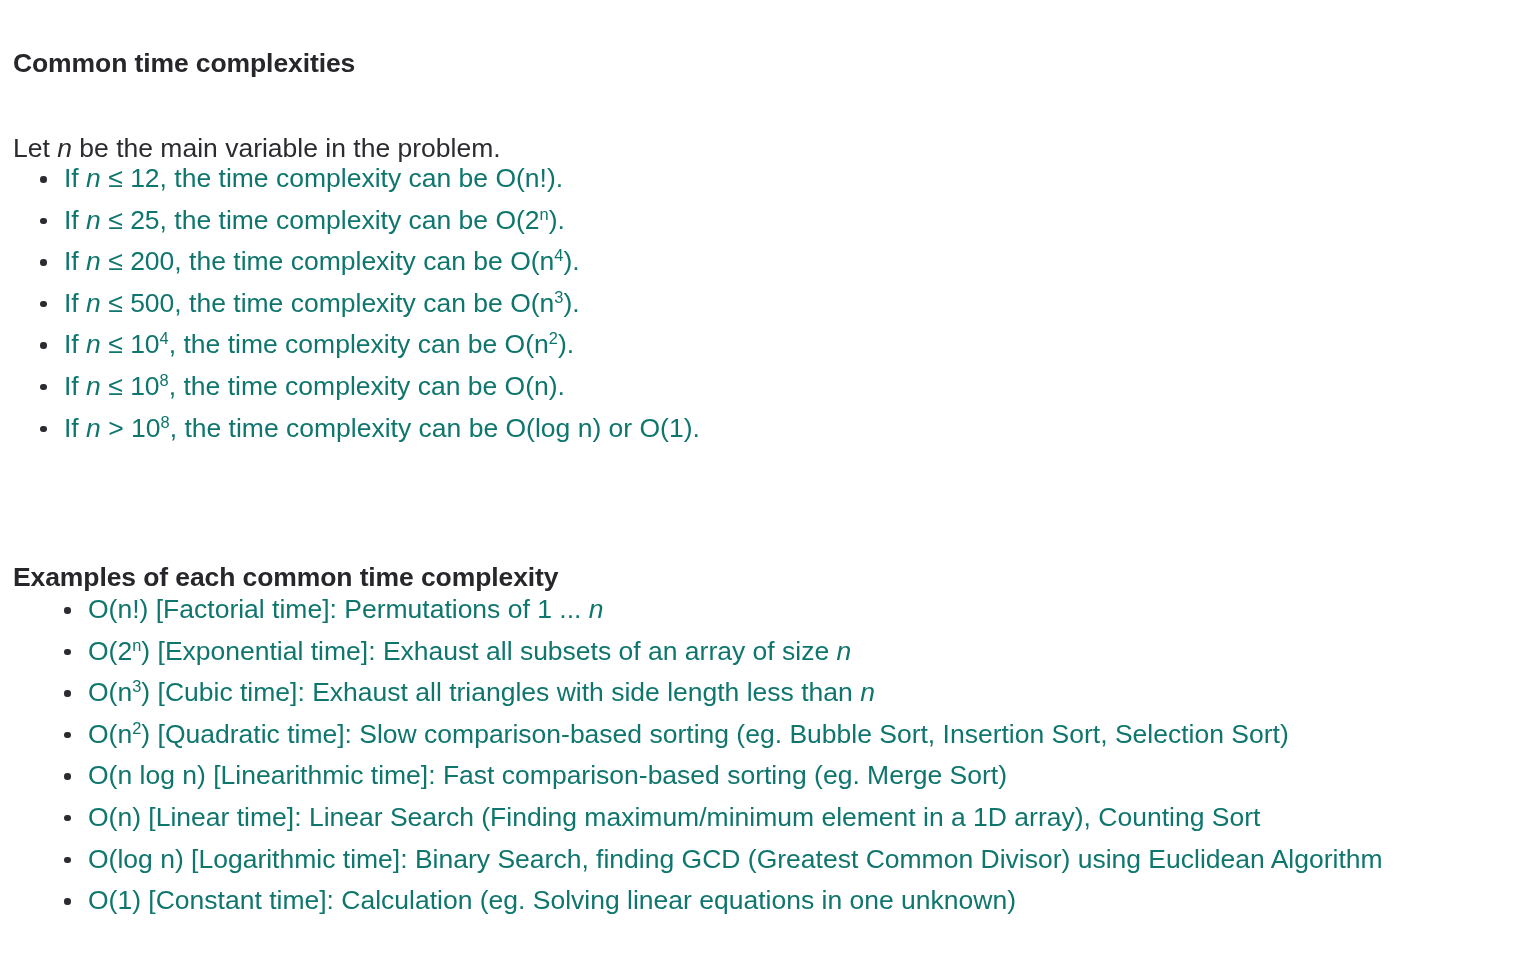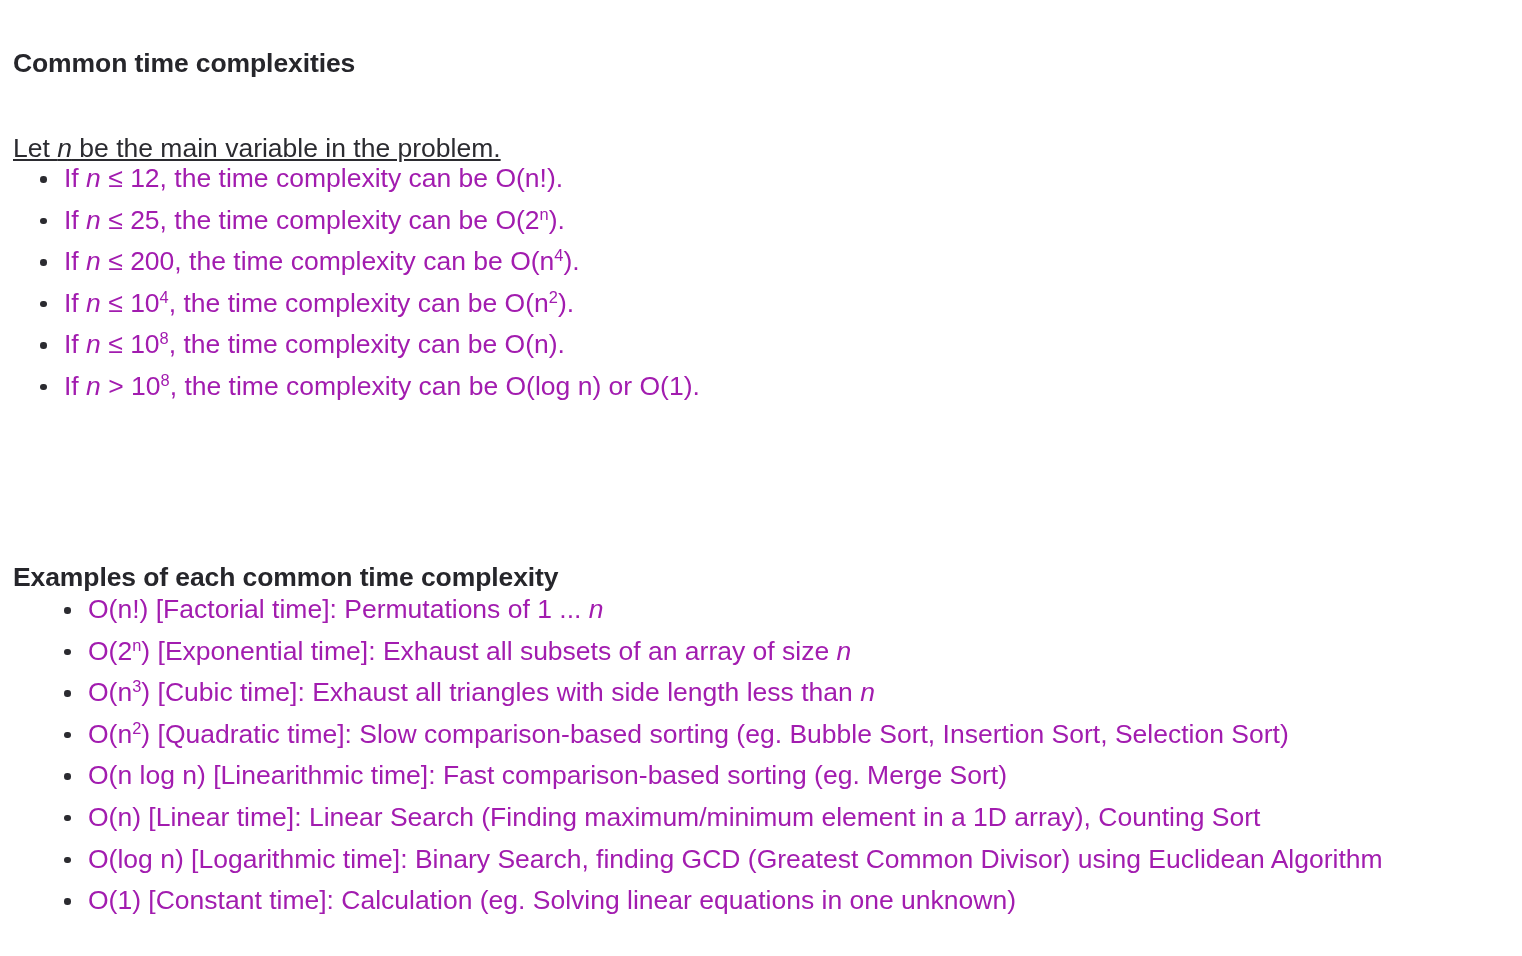--- a/index.html
+++ b/index.html
@@ -39,40 +39,39 @@
   #heading-2 { top: 542px; }
 
   .intro-paragraph {
     position: absolute;
     left: 13px;
     top: 108px;
     font-size: 26.5px;
     line-height: 1;
     color: #2b2b30;
     white-space: nowrap;
-    text-decoration: underline;
   }
 
   ul.bullet-list {
     position: absolute;
     left: 0;
     margin: 0;
     padding: 0;
     list-style: none;
   }
   #complexity-list { top: 163px; }
   #examples-list   { top: 594px; margin-left: 24px; }
 
   ul.bullet-list > li {
     position: relative;
     height: 41.6px;
     padding-left: 64px;
     font-size: 26.5px;
     line-height: 30px;
-    color: #a21caf;
+    color: #0f766e;
     white-space: nowrap;
   }
   ul.bullet-list > li::before {
     content: "";
     position: absolute;
     left: 40px;
     top: 13px;
     width: 6.5px;
     height: 6.5px;
     border-radius: 50%;
@@ -97,20 +96,21 @@
   <h2 class="section-heading" id="heading-1">Common time complexities</h2>
 
   <p class="intro-paragraph">
     <span>Let </span><span class="var">n</span><span> be the main variable in the problem.</span>
   </p>
 
   <ul class="bullet-list" id="complexity-list">
       <li><span>If </span><span class="var">n</span><span> ≤ </span><span>12</span><span>, the time complexity can be O(n!).</span></li>
       <li><span>If </span><span class="var">n</span><span> ≤ </span><span>25</span><span>, the time complexity can be O(2</span><sup>n</sup><span>).</span></li>
       <li><span>If </span><span class="var">n</span><span> ≤ </span><span>200</span><span>, the time complexity can be O(n</span><sup>4</sup><span>).</span></li>
+      <li><span>If </span><span class="var">n</span><span> ≤ </span><span>500</span><span>, the time complexity can be O(n</span><sup>3</sup><span>).</span></li>
       <li><span>If </span><span class="var">n</span><span> ≤ </span><span>10</span><sup>4</sup><span>, the time complexity can be O(n</span><sup>2</sup><span>).</span></li>
       <li><span>If </span><span class="var">n</span><span> ≤ </span><span>10</span><sup>8</sup><span>, the time complexity can be O(n).</span></li>
       <li><span>If </span><span class="var">n</span><span> &gt; </span><span>10</span><sup>8</sup><span>, the time complexity can be O(log n) or O(1).</span></li>
     </ul>
 
   <h2 class="section-heading" id="heading-2">Examples of each common time complexity</h2>
 
   <ul class="bullet-list" id="examples-list">
       <li><span>O(n!)</span><span> [Factorial time]: Permutations of 1 ... </span><span class="var">n</span></li>
       <li><span>O(2</span><sup>n</sup><span>)</span><span> [Exponential time]: Exhaust all subsets of an array of size </span><span class="var">n</span></li>

